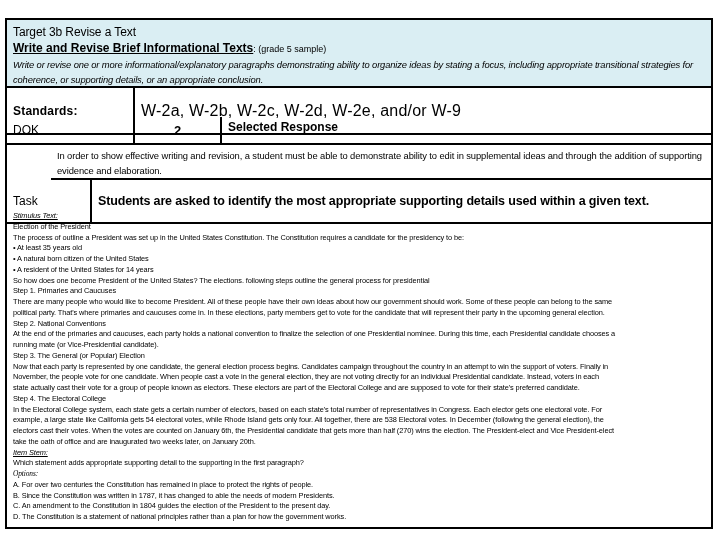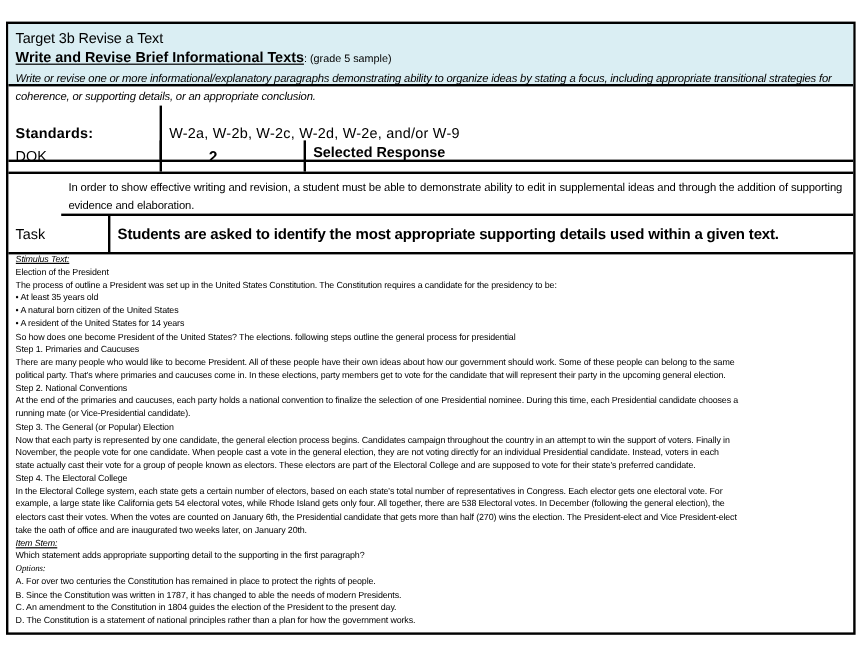--- a/index.html
+++ b/index.html
@@ -26,21 +26,21 @@
     }
     .row {
       position: absolute;
       left: 0;
       right: 0;
       box-sizing: border-box;
       border-bottom: 2px solid #000;
     }
     .header {
       top: 0;
-      height: 52px;
+      height: 68px;
       background: #daeef3;
       padding: 4px 6px 0 6px;
     }
     .header .t1 {
       font-size: 12px;
       line-height: 16px;
       letter-spacing: -0.1px;
     }
     .header .t2 {
       font-size: 12px;
@@ -82,21 +82,21 @@
     .std .label {
       left: 0;
       width: 126px;
       font-size: 12px;
       font-weight: bold;
       letter-spacing: 0.2px;
     }
     .std .value {
       left: 126px;
       right: 0;
-      font-size: 12px;
+      font-size: 16px;
       letter-spacing: 0.2px;
     }
     .dok .label {
       left: 0;
       width: 126px;
       font-size: 12px;
     }
     .dok .num {
       left: 126px;
       width: 87px;
@@ -105,34 +105,33 @@
       font-size: 13px;
       font-weight: bold;
     }
     .dok .type {
       left: 213px;
       right: 0;
       font-size: 12px;
       font-weight: bold;
       align-items: flex-start;
       padding-top: 3px;
-      margin-left: 33px;
     }
     .intro {
       top: 125px;
       height: 35px;
       padding: 3px 6px 0 6px;
       font-size: 9.4px;
       line-height: 15px;
       letter-spacing: -0.1px;
       margin-left: 44px;
     }
     .task {
       top: 160px;
-      height: 32px;
+      height: 44px;
       padding-left: 26px;
     }
     .task .label {
       left: 0;
       width: 83px;
       font-size: 12px;
     }
     .task .value {
       left: 83px;
       right: 0;

